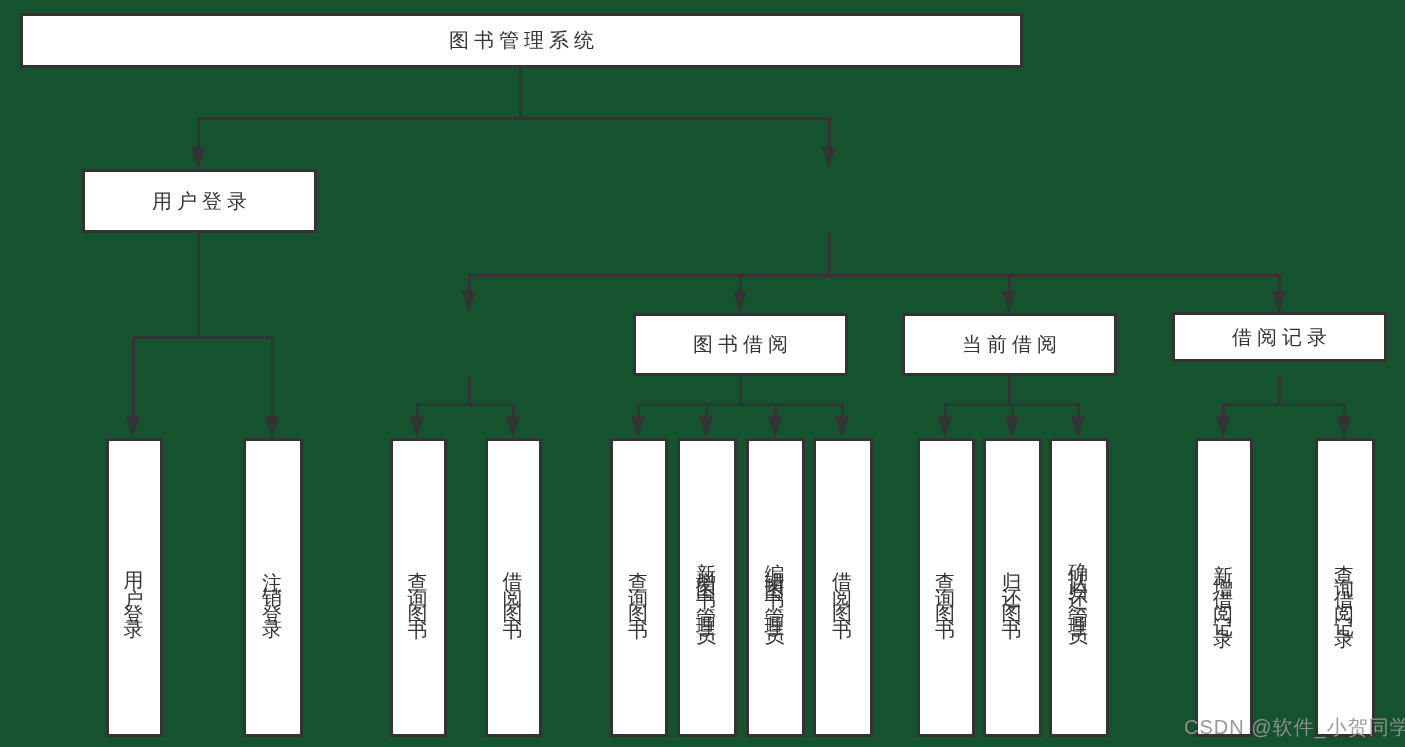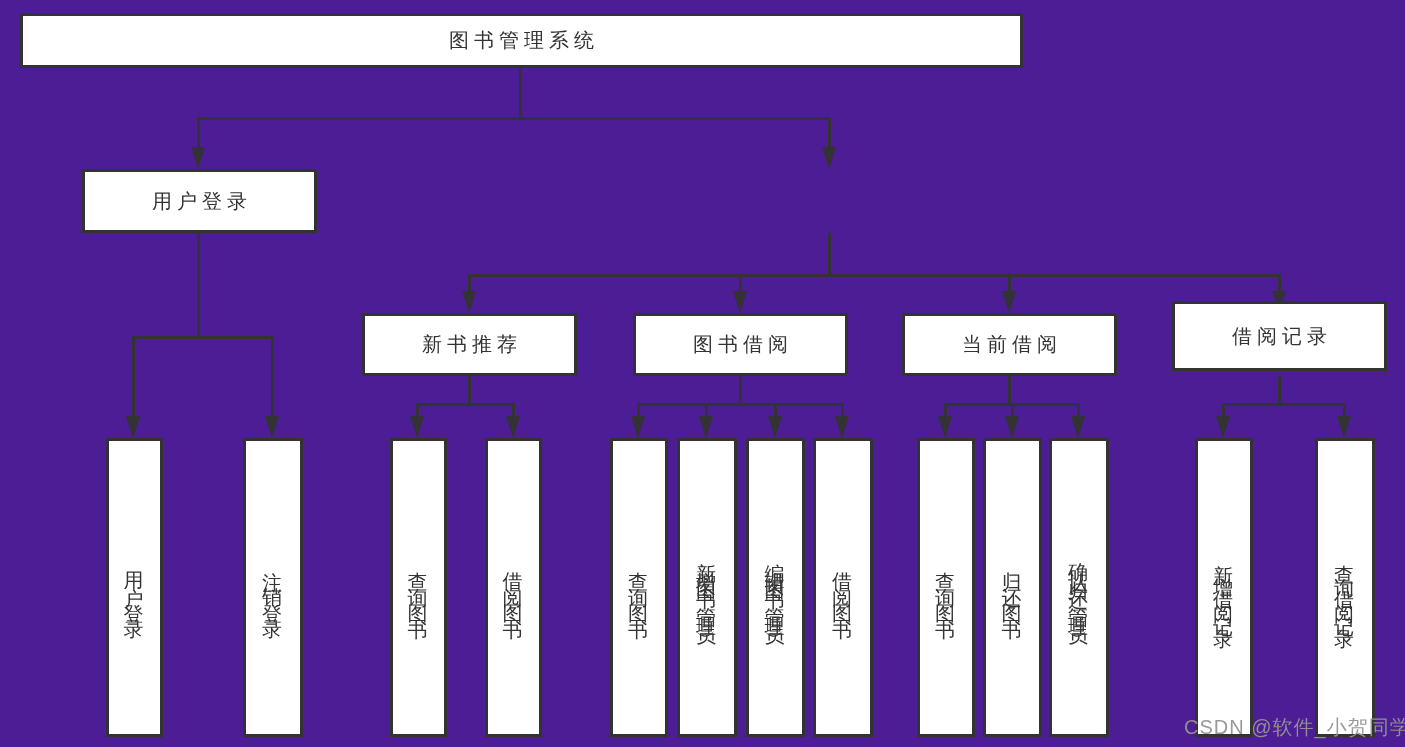--- a/index.html
+++ b/index.html
@@ -1,20 +1,20 @@
 <!DOCTYPE html>
 <html><head>
 <meta charset="utf-8">
 <style>
   html, body { margin: 0; padding: 0; background: #ffffff; }
   .canvas {
     position: relative;
     width: 1405px;
     height: 747px;
-    background: #4c1d95;
+    background: #14532d;
     overflow: hidden;
     font-family: "Liberation Sans", "DejaVu Sans", sans-serif;
     --line: #333333;
     --text: #333333;
   }
   .box {
     position: absolute;
     box-sizing: border-box;
     background: #ffffff;
     border: 3px solid var(--line);
@@ -116,24 +116,23 @@
   <div class="arrow" style="left:938px;top:416px"></div>
   <div class="arrow" style="left:1005px;top:416px"></div>
   <div class="arrow" style="left:1071px;top:416px"></div>
   <div class="arrow" style="left:1216px;top:416px"></div>
   <div class="arrow" style="left:1337px;top:416px"></div>
 
   <div class="box h" style="left:20px;top:13px;width:1003px;height:55px">图书管理系统</div>
 
   <div class="box h" style="left:82px;top:169px;width:235px;height:64px">用户登录</div>
 
-  <div class="box h" style="left:362px;top:313px;width:215px;height:63px">新书推荐</div>
   <div class="box h" style="left:633px;top:313px;width:215px;height:63px">图书借阅</div>
   <div class="box h" style="left:902px;top:313px;width:215px;height:63px">当前借阅</div>
-  <div class="box h" style="left:1172px;top:301px;width:215px;height:70px">借阅记录</div>
+  <div class="box h" style="left:1172px;top:312px;width:215px;height:50px">借阅记录</div>
 
   <div class="box v ls-wide" style="left:106px;top:438px;width:57px;height:299px">用户登录</div>
   <div class="box v ls-wide" style="left:243px;top:438px;width:60px;height:299px">注销登录</div>
 
   <div class="box v ls-wide" style="left:390px;top:438px;width:57px;height:299px">查询图书</div>
   <div class="box v ls-wide" style="left:485px;top:438px;width:57px;height:299px">借阅图书</div>
 
   <div class="box v ls-wide" style="left:610px;top:438px;width:58px;height:299px">查询图书</div>
   <div class="box v ls-tight" style="left:677px;top:438px;width:60px;height:299px">新增图书（管理员）</div>
   <div class="box v ls-tight" style="left:746px;top:438px;width:59px;height:299px">编辑图书（管理员）</div>

